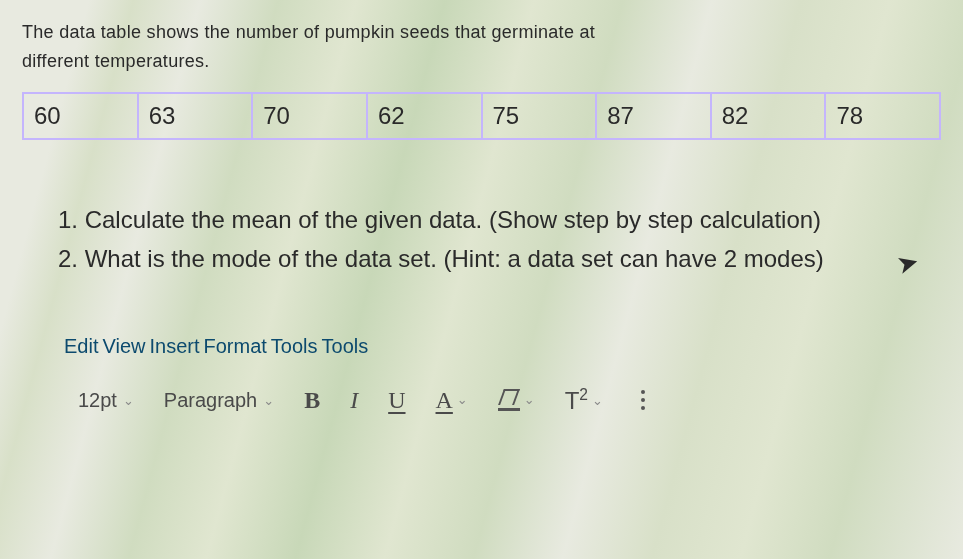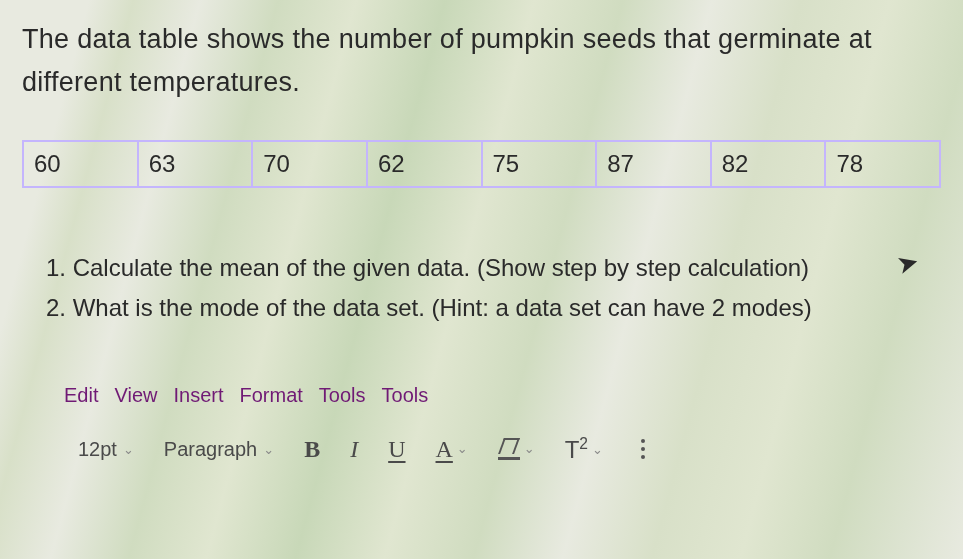--- a/index.html
+++ b/index.html
@@ -13,52 +13,52 @@
       #d0dcc0 25%, #e0e6d0 32%,
       #c8d8b8 40%, #e0e6d0 48%,
       #d0dcc0 56%, #e8eae0 64%,
       #d8e0c8 72%, #e0e6d0 80%,
       #d0dcc0 88%, #e8eae0 100%);
     color: #2a2a2a;
     padding: 18px 22px;
     overflow: hidden;
   }
   .prompt {
-    font-size: 27px;
+    font-size: 18px;
     line-height: 1.6;
     letter-spacing: 0.3px;
-    margin-bottom: 36px;
+    margin-bottom: 16px;
   }
   table.data {
     border-collapse: collapse;
     width: 100%;
     margin-bottom: 60px;
   }
   table.data td {
     border: 2px solid #c4b5fd;
     font-size: 24px;
     padding: 8px 10px;
     height: 44px;
     vertical-align: middle;
     text-align: left;
   }
   .questions {
-    margin-left: 24px;
+    margin-left: 36px;
     font-size: 24px;
     line-height: 1.65;
     margin-bottom: 56px;
   }
   .editor-box {
     margin-left: 36px;
   }
   .menubar {
     display: flex;
-    gap: 16px;
+    gap: 4px;
     font-size: 20px;
-    color: #701a75;
+    color: #0c4a6e;
     margin-bottom: 28px;
     padding-left: 6px;
   }
   .toolbar {
     display: flex;
     align-items: center;
     gap: 30px;
     font-size: 20px;
     color: #4a4a4a;
     padding-left: 20px;

